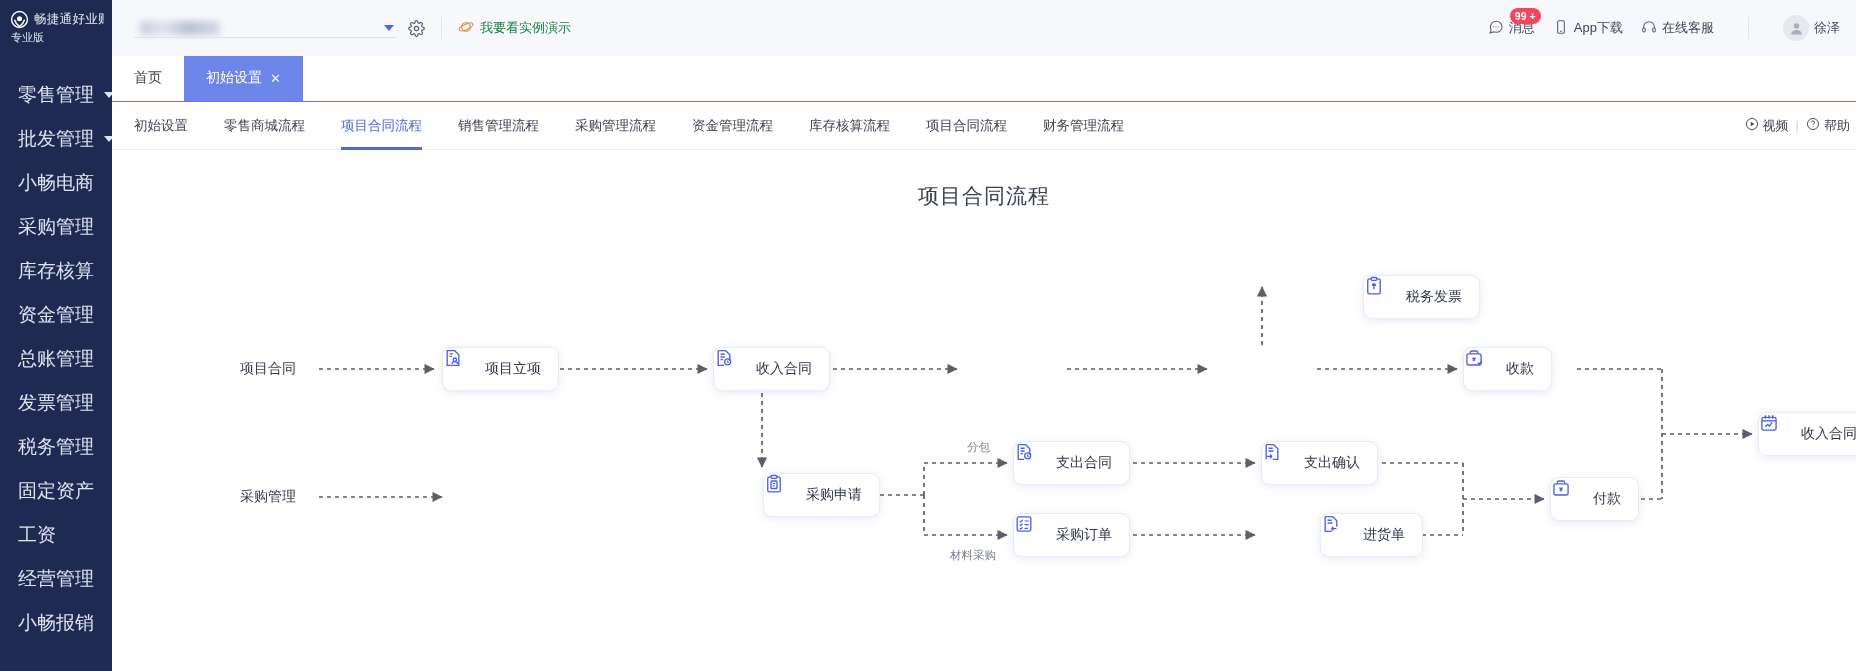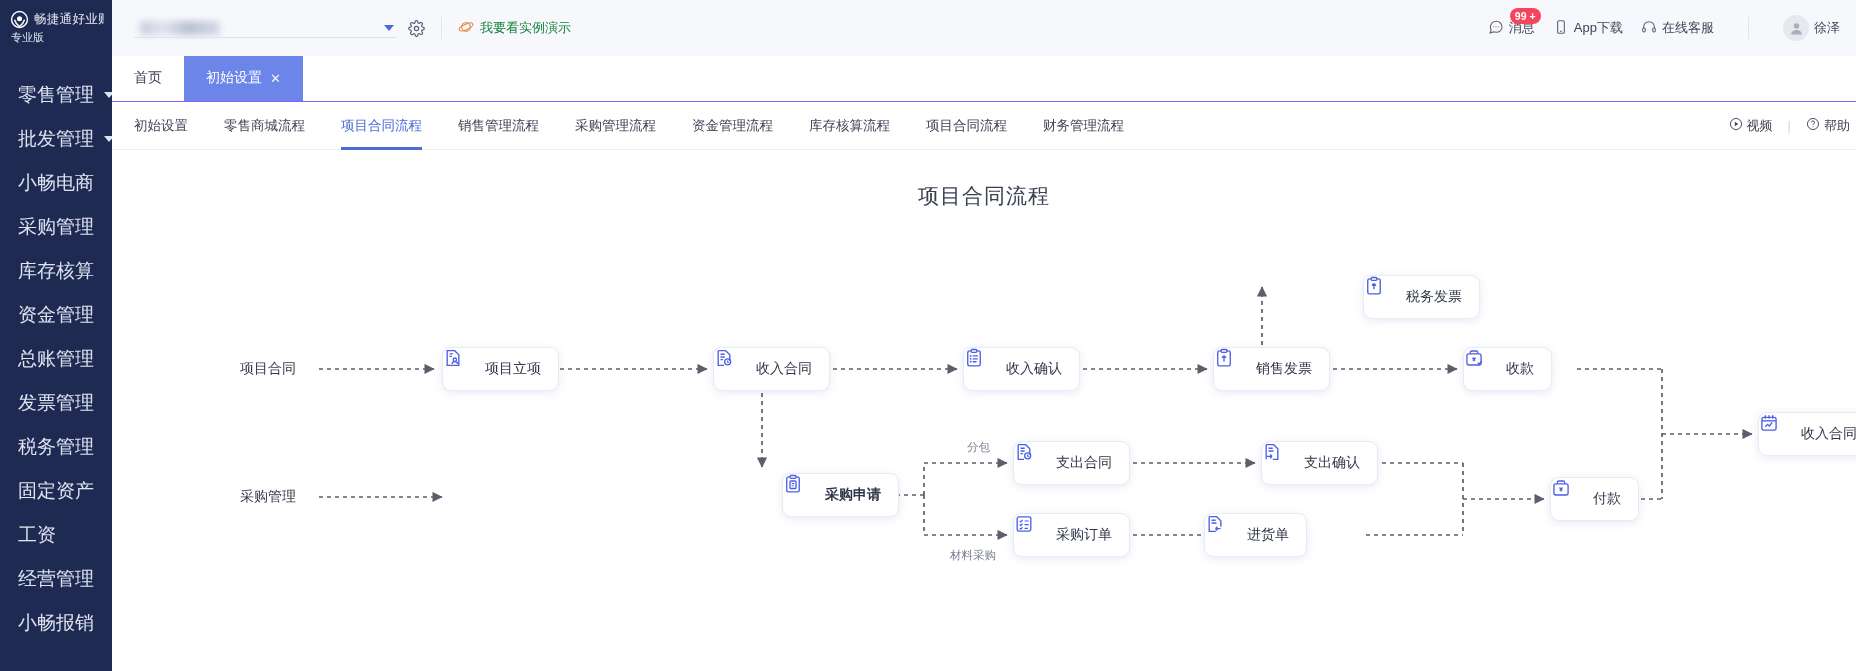--- a/index.html
+++ b/index.html
@@ -109,21 +109,21 @@
     font-size: 13.5px; color: #3f4456; margin-right: 36px; cursor: pointer;
     position: relative; height: 48px; display: flex; align-items: center;
     white-space: nowrap;
   }
   .subnav-item.active { color: #4b6bd8; }
   .subnav-item.active::after {
     content: ""; position: absolute; left: 0; right: 0; bottom: 0;
     height: 2.5px; background: #4b6bd8;
   }
   .subnav-right {
-    margin-left: auto; display: flex; align-items: center; gap: 15px;
+    margin-left: auto; display: flex; align-items: center; gap: 7px;
     font-size: 13px; color: #3f4456; padding-right: 6px;
   }
   .sr-item { display:flex; align-items:center; gap:4px; cursor:pointer; white-space:nowrap;}
   .sr-sep { color: #d5d8e0; }
 
   
   .canvas { flex: 1; position: relative; background: #fff; overflow: hidden; }
   .diagram-title {
     position: absolute; left: 0; right: 0; top: 32px; text-align: center;
     font-size: 21px; color: #384052; letter-spacing: 1px;
@@ -440,42 +440,21 @@
               <path d="M5 3.2h9l5 5v7"></path>
               <path d="M5 3.2v17.6h7"></path>
               <path d="M7.8 7.5h5M7.8 10.8h5M7.8 14h3"></path>
               <circle cx="16.4" cy="16.6" r="3.6"></circle>
               <path d="M16.4 14.9v1.8l1.2.9"></path>
             </svg>
           </span>
           <span class="node-label">收入合同</span>
         </div>
 
-        <div class="node" style="left:851px; top:197px;">
-          <span class="node-icon">
-            <svg viewBox="0 0 24 24" width="20" height="20" fill="none" stroke="#4b5ee8" stroke-width="1.6">
-              <rect x="4.5" y="3.5" width="15" height="18" rx="2.2"></rect>
-              <rect x="8.5" y="1.8" width="7" height="3.4" rx="1.2" fill="#fff"></rect>
-              <path d="M8 9.5h.01M8 13h.01M8 16.5h.01" stroke-width="2.2" stroke-linecap="round"></path>
-              <path d="M11 9.5h5M11 13h5M11 16.5h3.5" stroke-linecap="round"></path>
-            </svg>
-          </span>
-          <span class="node-label">收入确认</span>
-        </div>
-
-        <div class="node" style="left:1101px; top:197px;">
-          <span class="node-icon">
-            <svg viewBox="0 0 24 24" width="20" height="20" fill="none" stroke="#4b5ee8" stroke-width="1.6">
-              <rect x="4.5" y="3.5" width="15" height="18" rx="2.2"></rect>
-              <rect x="8.5" y="1.8" width="7" height="3.4" rx="1.2" fill="#fff"></rect>
-              <path d="M12 16.5V9.2m0 0l-2.5 2.5M12 9.2l2.5 2.5"></path>
-            </svg>
-          </span>
-          <span class="node-label">销售发票</span>
-        </div>
+
 
         <div class="node" style="left:1351px; top:197px;">
           <span class="node-icon">
             <svg viewBox="0 0 24 24" width="20" height="20" fill="none" stroke="#4b5ee8" stroke-width="1.6">
               <rect x="3.5" y="7" width="17" height="13.4" rx="2.4"></rect>
               <path d="M7.5 7V5.6a2 2 0 0 1 2-2h5a2 2 0 0 1 2 2V7"></path>
               <path d="M12 11.2v4.6M10 11.9l2 1.6 2-1.6M10.4 14.5h3.2" stroke-width="1.4"></path>
               <path d="M16.6 17.6l1.6 1.8 3-3.4" stroke-width="1.7"></path>
             </svg>
           </span>
@@ -487,21 +466,21 @@
             <svg viewBox="0 0 24 24" width="20" height="20" fill="none" stroke="#4b5ee8" stroke-width="1.6">
               <rect x="3.5" y="5.2" width="17" height="15.4" rx="2.2"></rect>
               <path d="M3.5 9.4h17"></path>
               <path d="M7.6 3.2v3M12 3.2v3M16.4 3.2v3" stroke-linecap="round"></path>
               <path d="M7.6 16.6l2.6-3 2.2 2 3.4-4.2" stroke-width="1.5"></path>
             </svg>
           </span>
           <span class="node-label">收入合同执行表</span>
         </div>
 
-        <div class="node" style="left:670px; top:323px;font-weight:bold;">
+        <div class="node" style="left:651px; top:323px;">
           <span class="node-icon">
             <svg viewBox="0 0 24 24" width="20" height="20" fill="none" stroke="#4b5ee8" stroke-width="1.6">
               <rect x="4.5" y="3.5" width="15" height="18" rx="2.2"></rect>
               <rect x="8.5" y="1.8" width="7" height="3.4" rx="1.2" fill="#fff"></rect>
               <rect x="8.4" y="8.4" width="7.2" height="9" rx="1"></rect>
               <path d="M10.4 11.4h3.2M10.4 14h2.4" stroke-width="1.3"></path>
             </svg>
           </span>
           <span class="node-label">采购申请</span>
         </div>
@@ -535,21 +514,21 @@
           <span class="node-icon">
             <svg viewBox="0 0 24 24" width="20" height="20" fill="none" stroke="#4b5ee8" stroke-width="1.6">
               <rect x="3.8" y="3.5" width="16.4" height="17" rx="2.2"></rect>
               <path d="M6.8 8.2l1.3 1.3 2.2-2.4M6.8 12.6l1.3 1.3 2.2-2.4M6.8 17l1.3 1.3 2.2-2.4" stroke-width="1.4"></path>
               <path d="M13.2 8.4h4M13.2 12.8h4M13.2 17.2h3" stroke-width="1.4" stroke-linecap="round"></path>
             </svg>
           </span>
           <span class="node-label">采购订单</span>
         </div>
 
-        <div class="node" style="left:1092px; top:363px;">
+        <div class="node" style="left:1208px; top:363px;">
           <span class="node-icon">
             <svg viewBox="0 0 24 24" width="20" height="20" fill="none" stroke="#4b5ee8" stroke-width="1.6">
               <path d="M5 3.2h9l5 5v7"></path>
               <path d="M5 3.2v17.6h8"></path>
               <path d="M7.8 7.5h5M7.8 10.8h6"></path>
               <path d="M18.6 17.6h-6m0 0l2.2-2.2M12.6 17.6l2.2 2.2"></path>
             </svg>
           </span>
           <span class="node-label">进货单</span>
         </div>

